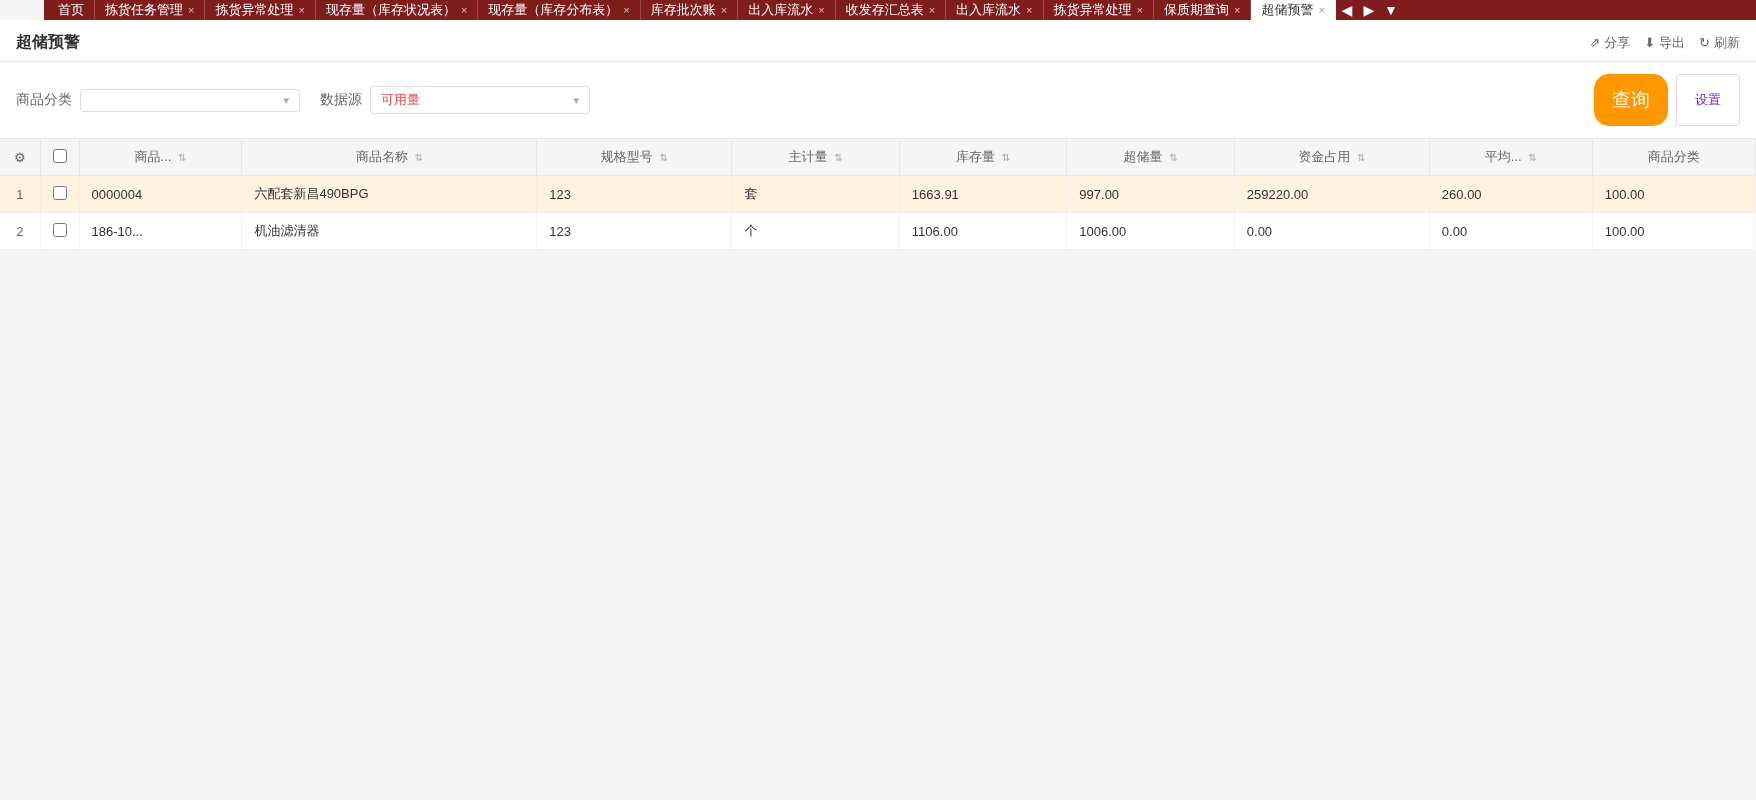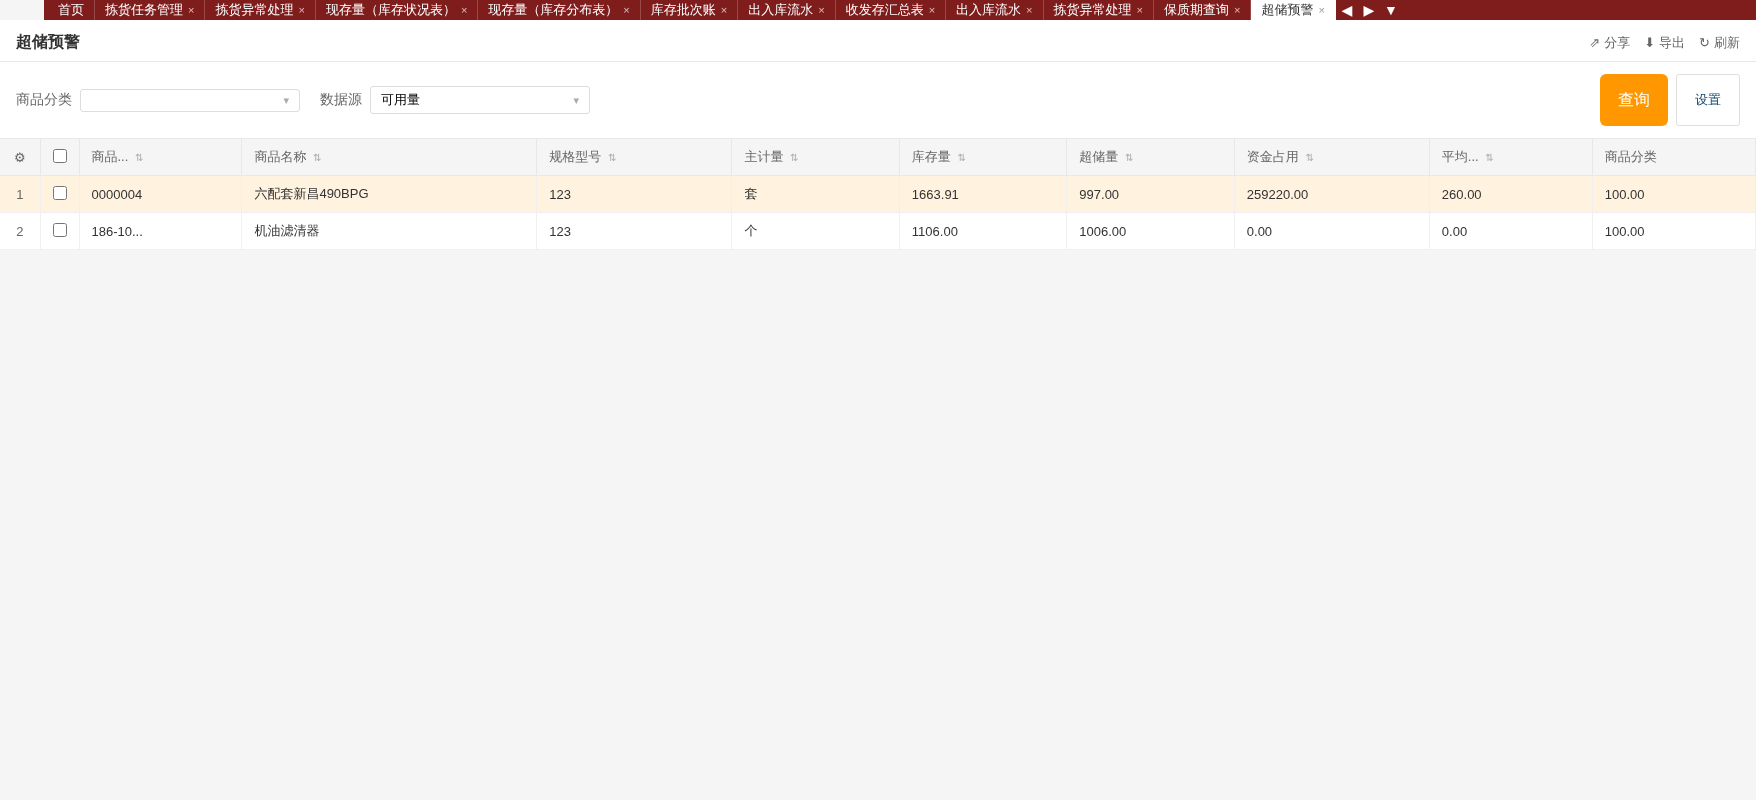--- a/index.html
+++ b/index.html
@@ -109,28 +109,28 @@
 
     .filter-buttons {
       margin-left: auto;
       display: flex;
       gap: 8px;
     }
     .btn-query {
       background: #ff9800;
       color: #fff;
       border: none;
-      border-radius: 6px;
+      border-radius: 15px;
       padding: 6px 18px;
       cursor: pointer;
-      font-size: 16px;
+      font-size: 19px;
     }
     .btn-settings {
       background: #fff;
-      color: #0c4a6e;
+      color: #6d28d9;
       border: 1px solid #ddd;
       border-radius: 3px;
       padding: 16px 18px;
       cursor: pointer;
       font-size: 13px;
     }
 
     
     .table-container {
       background: #fff;
@@ -140,21 +140,21 @@
       width: 100%;
       border-collapse: collapse;
       font-size: 13px;
     }
     thead tr {
       background: #f5f5f5;
       border-bottom: 1px solid #e8e8e8;
     }
     thead th {
       padding: 9px 12px;
-      text-align: left;
+      text-align: center;
       color: #666;
       font-weight: normal;
       border-right: 1px solid #e8e8e8;
       white-space: nowrap;
     }
     thead th:first-child { width: 40px; text-align: center; }
     thead th .sort-icon { font-size: 10px; color: #aaa; margin-left: 3px; }
     tbody tr { border-bottom: 1px solid #f0f0f0; }
     tbody tr.highlighted { background: #fff3e0; }
     tbody td {
@@ -245,21 +245,21 @@
   <div class="filter-item">
     <span class="filter-label">商品分类</span>
     <div class="filter-select">
       <span style="color:#ccc;"></span>
       <span class="chevron">▾</span>
     </div>
   </div>
   <div class="filter-item">
     <span class="filter-label">数据源</span>
     <div class="filter-select">
-      <span style="color:#000000;font-family:Liberation Serif, serif;">可用量</span>
+      <span style="color:#ef4444;font-family:Liberation Serif, serif;">可用量</span>
       <span class="chevron">▾</span>
     </div>
   </div>
   <div class="filter-buttons">
     <button class="btn-query">查询</button>
     <button class="btn-settings">设置</button>
   </div>
 </div>
 
 <div class="table-container">

